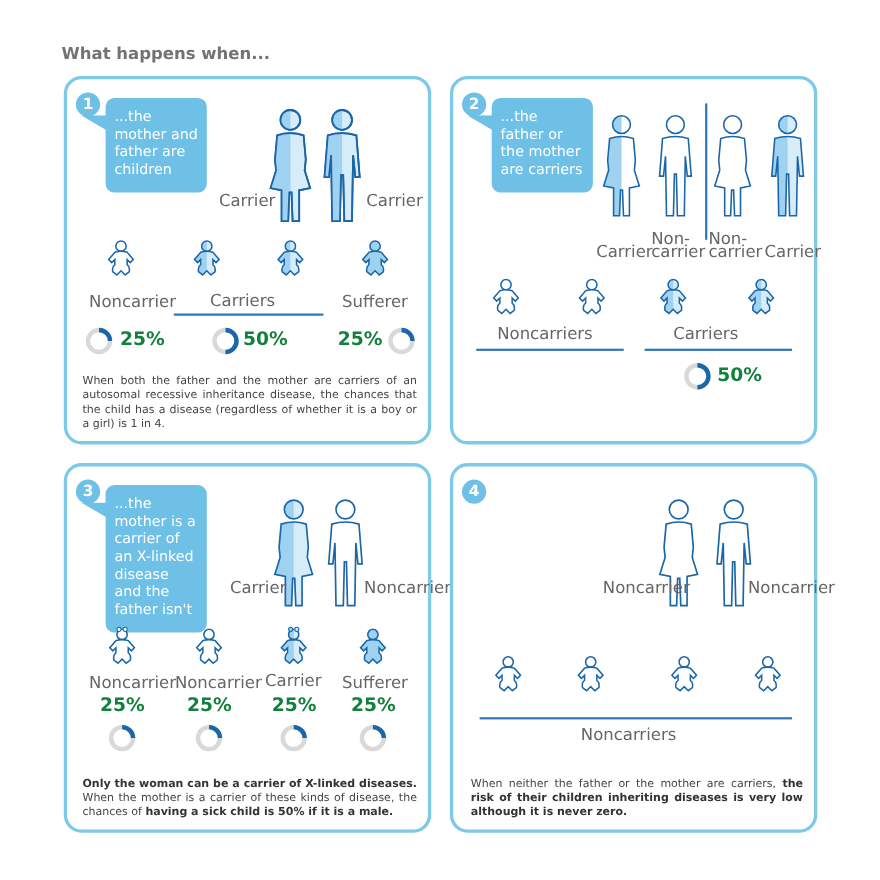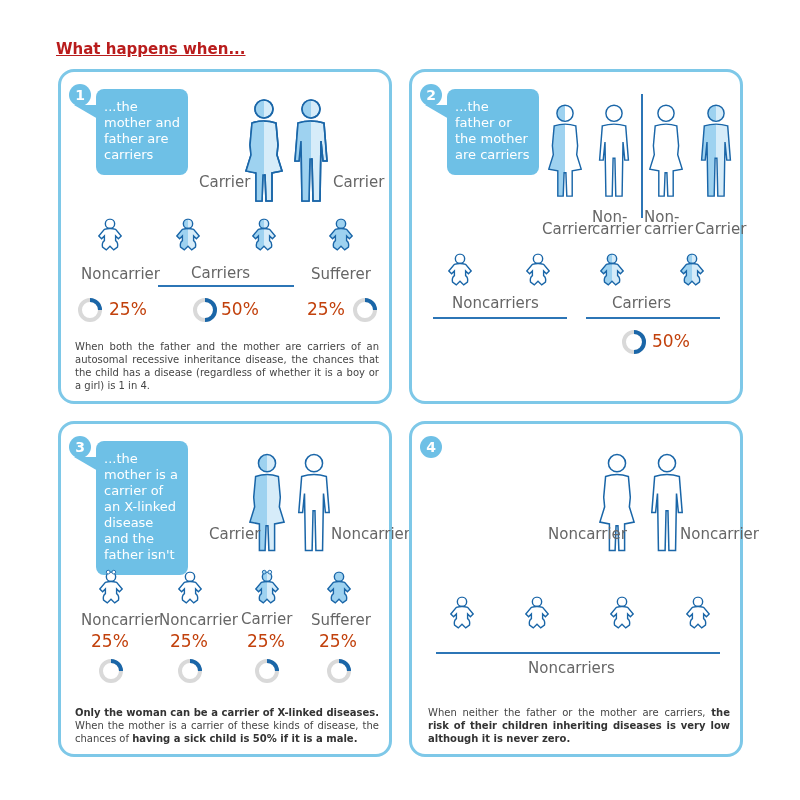--- a/index.html
+++ b/index.html
@@ -1,27 +1,27 @@
 <!DOCTYPE html>
 <html><head>
 <meta charset="utf-8">
 <style>
   * { box-sizing: border-box; margin: 0; padding: 0; }
   body { width: 800px; height: 800px; background: #fff; font-family: "DejaVu Sans", sans-serif; position: relative; overflow: hidden; color: #333; }
-  .title { position: absolute; left: 56px; top: 40px; font-size: 15px; font-weight: 600; color: #b91c1c; text-decoration: underline; }
+  .title { position: absolute; left: 56px; top: 40px; font-size: 15px; font-weight: 600; color: #737373; }
   .panel { position: absolute; width: 334px; border: 3px solid #7ec8e8; border-radius: 16px; background: #fff; }
   .p1 { left: 58px; top: 69px; height: 335px; }
   .p2 { left: 409px; top: 69px; height: 335px; }
   .p3 { left: 58px; top: 421px; height: 336px; }
   .p4 { left: 409px; top: 421px; height: 336px; }
   .num { position: absolute; left: 8px; top: 12px; width: 22px; height: 22px; border-radius: 50%; background: #6ec0e6; color: #fff; font-weight: 700; font-size: 14px; text-align: center; line-height: 22px; }
   .bubble { position: absolute; left: 35px; top: 17px; width: 92px; background: #6ec0e6; border-radius: 8px; color: #fff; font-size: 13px; line-height: 16px; padding: 10px 8px 12px 8px; }
   .bubble::before { content: ""; position: absolute; left: -22px; top: 16px; border-right: 24px solid #6ec0e6; border-top: 0 solid transparent; border-bottom: 14px solid transparent; }
   .lbl { position: absolute; font-size: 15px; color: #666; text-align: left; line-height: 12px; }
-  .pct { position: absolute; font-size: 17px; color: #c2410c; font-weight: 400; }
+  .pct { position: absolute; font-size: 17px; color: #15803d; font-weight: 700; }
   .rule { position: absolute; height: 2px; background: #2c75b6; }
   .desc { position: absolute; font-size: 10px; color: #444; line-height: 13px; text-align: justify; }
   .desc b { color: #333; }
   .vline { position: absolute; width: 2px; background: #2c75b6; }
   svg { position: absolute; overflow: visible; }
 </style>
 </head>
 <body>
 
 <svg width="0" height="0" style="position:absolute">
@@ -44,21 +44,21 @@
     <clipPath id="lefthalfb">
         <rect x="0" y="0" width="15" height="36"></rect>
       </clipPath>
   </defs>
 </svg>
 
 <div class="title">What happens when...</div>
 
 <div class="panel p1">
   <div class="num">1</div>
-  <div class="bubble">...the mother and father are carriers</div>
+  <div class="bubble">...the mother and father are children</div>
   <svg style="left:183px;top:24px" width="40" height="112" viewBox="0 0 40 110">
     <use href="#woman" fill="#d6ecf9" stroke="#1a66a8" stroke-width="1.6"></use>
     <g clip-path="url(#lefthalf)">
         <use href="#woman" fill="#9ed2f0" stroke="none"></use>
       </g>
     <use href="#woman" fill="none" stroke="#1a66a8" stroke-width="1.6"></use>
   </svg>
   <svg style="left:230px;top:24px" width="40" height="112" viewBox="0 0 40 110">
     <use href="#man" fill="#d6ecf9" stroke="#1a66a8" stroke-width="1.6"></use>
     <g clip-path="url(#lefthalf)">

